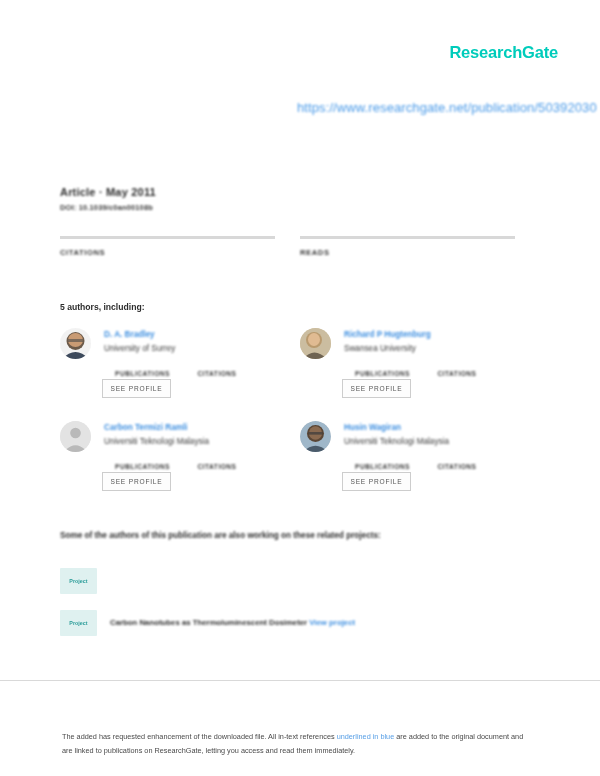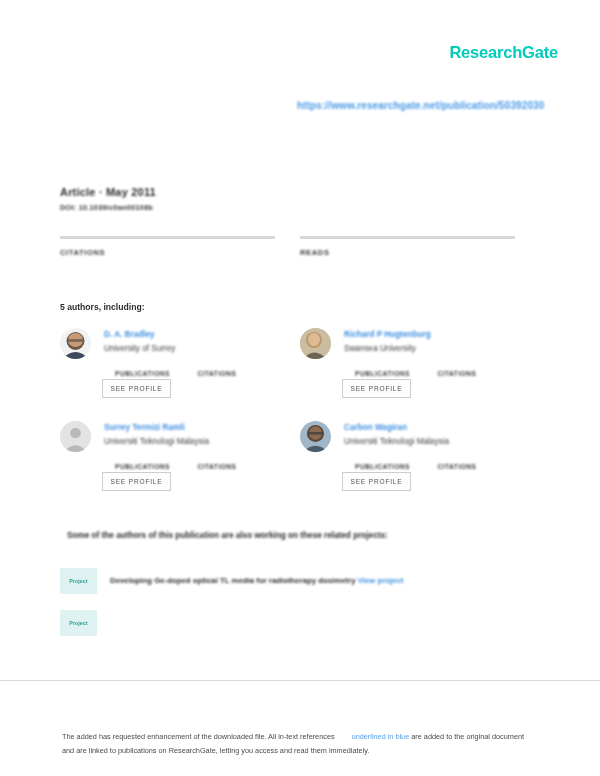--- a/index.html
+++ b/index.html
@@ -39,22 +39,22 @@
     letter-spacing: -0.2px;
     color: #00ccbb;
     filter: blur(0.45px);
     white-space: nowrap;
   }
 
   .article-url {
     position: absolute;
     left: 297px;
     top: 100px;
-    font-size: 10px;
-    font-weight: bold;
+    font-size: 13px;
+    font-weight: normal;
     color: #4a9ae8;
     filter: blur(0.85px);
     letter-spacing: 0.1px;
     white-space: nowrap;
   }
 
   .meta-type {
     position: absolute;
     left: 60px;
     top: 186px;
@@ -180,21 +180,20 @@
   
   .projects-head {
     position: absolute;
     left: 60px;
     top: 531px;
     font-size: 8.2px;
     font-weight: bold;
     color: #2d2d2d;
     filter: blur(0.8px);
     white-space: nowrap;
-    margin-left: 7px;
   }
   .project-row {
     position: absolute;
     left: 60px;
     width: 470px;
     height: 30px;
   }
   .project-0 { top: 568px; }
   .project-1 { top: 610px; }
   .project-badge {
@@ -249,21 +248,21 @@
   .footer-upload .uploader { color: #5aa0e6; }
   .footer-note {
     position: absolute;
     left: 62px;
     top: 49px;
     width: 470px;
     font-size: 7.3px;
     line-height: 14px;
     color: #4a4a4a;
   }
-  .footer-note .blue { color: #5aa0e6; margin-left: 15px; }
+  .footer-note .blue { color: #5aa0e6; }
 
   
   .tint {
     position: absolute;
     left: 0; top: 0;
     width: 600px; height: 680px;
     background: #fcfcfc;
   }
 </style>
 </head>
@@ -332,60 +331,60 @@
     </div>
 
     <div class="author author-2">
       <div class="avatar">
         <svg width="31" height="31" viewBox="0 0 31 31">
           <circle cx="15.5" cy="15.5" r="15.5" fill="#e3e3e3"></circle>
           <circle cx="15.5" cy="12" r="5.3" fill="#b9b9b9"></circle>
           <path d="M5.5 29 Q15.5 19.5 25.5 29 L25.5 31 L5.5 31 Z" fill="#b9b9b9"></path>
         </svg>
       </div>
-      <div class="name">Surrey Termizi Ramli</div>
+      <div class="name">Carbon Termizi Ramli</div>
       <div class="affil">Universiti Teknologi Malaysia</div>
       <div class="stats">
         <span class="col col-pub">PUBLICATIONS</span>
         <span class="col">CITATIONS</span>
       </div>
       <div class="see-profile">SEE PROFILE</div>
     </div>
 
     <div class="author author-3">
       <div class="avatar">
         <svg width="31" height="31" viewBox="0 0 31 31">
           <circle cx="15.5" cy="15.5" r="15.5" fill="#9fb7c9"></circle>
           <circle cx="15.5" cy="12.5" r="8.5" fill="#5a4636"></circle>
           <ellipse cx="15.5" cy="12" rx="6.6" ry="6.8" fill="#8a6a50"></ellipse>
           <rect x="8.5" y="11" width="14" height="2.6" fill="#3a3a3a" opacity="0.7"></rect>
           <path d="M3 31 Q15.5 18.5 28 31 Z" fill="#4a5b6b"></path>
         </svg>
       </div>
-      <div class="name">Carbon Wagiran</div>
+      <div class="name">Husin Wagiran</div>
       <div class="affil">Universiti Teknologi Malaysia</div>
       <div class="stats">
         <span class="col col-pub">PUBLICATIONS</span>
         <span class="col">CITATIONS</span>
       </div>
       <div class="see-profile">SEE PROFILE</div>
     </div>
 
     <div class="projects-head">Some of the authors of this publication are also working on these related projects:</div>
 
     <div class="project-row project-0">
       <div class="project-badge">Project</div>
-      <div class="project-text">
-        <span>Developing Ge-doped optical TL media for radiotherapy dosimetry</span>
-        <span class="view-link">View project</span>
-      </div>
     </div>
 
     <div class="project-row project-1">
       <div class="project-badge">Project</div>
+      <div class="project-text">
+        <span>Carbon Nanotubes as Thermoluminescent Dosimeter</span>
+        <span class="view-link">View project</span>
+      </div>
     </div>
 
   </div>
 
   <div class="footer-sep"></div>
 
   <div class="footer">
     <div class="footer-note">
       <span>The added has requested enhancement of the downloaded file. All in-text references </span><span class="blue">underlined in blue</span><span> are added to the original document and are linked to publications on ResearchGate, letting you access and read them immediately.</span>
     </div>

